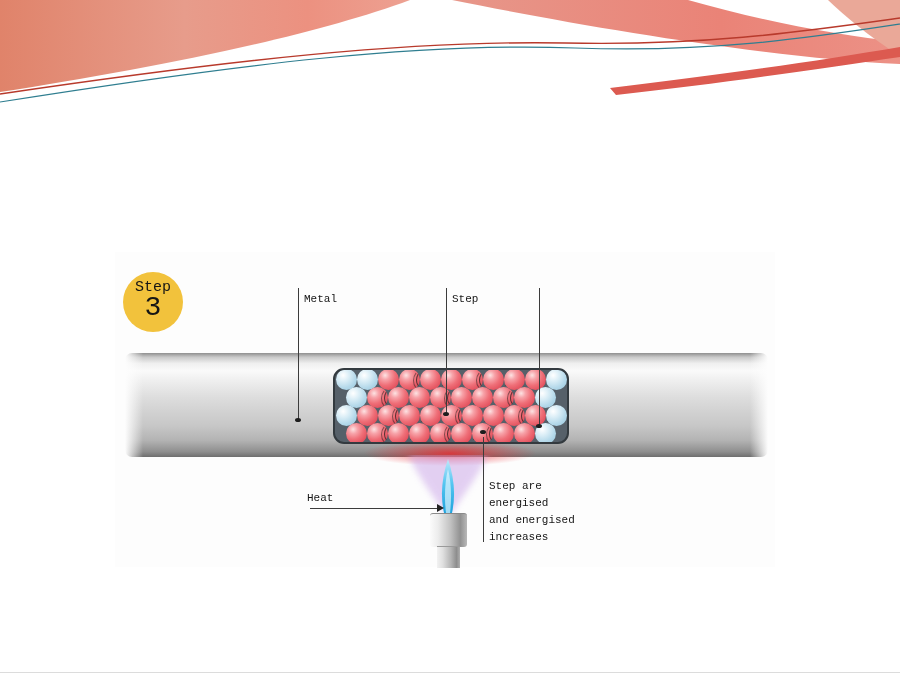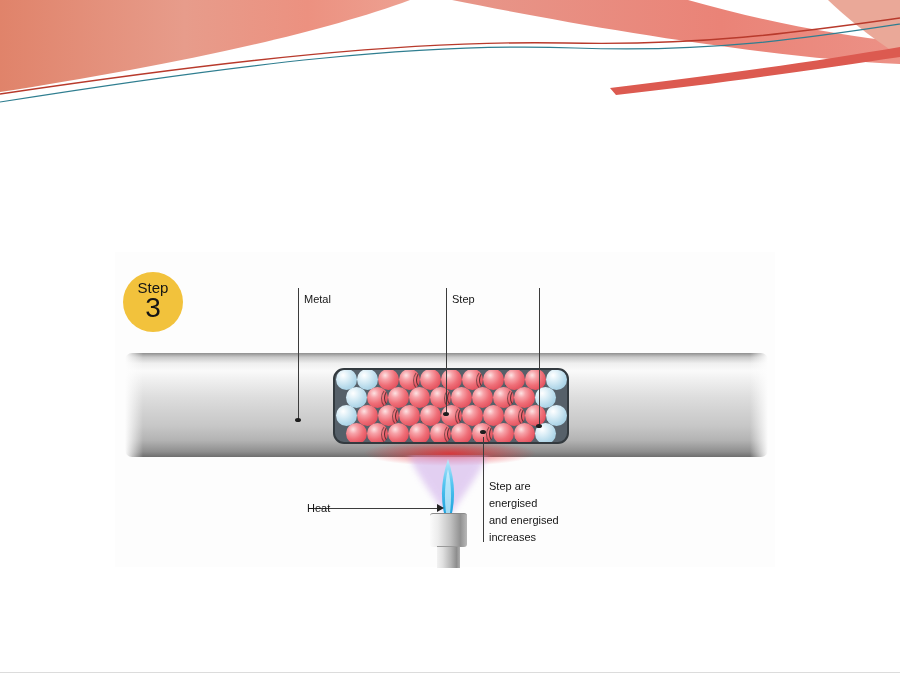--- a/index.html
+++ b/index.html
@@ -1,18 +1,18 @@
 <!DOCTYPE html>
 <html style="--accent-yellow: #f2c23c; --coral-left: #e08a6e; --coral-mid: #e79c8b; --coral-right: #eda192; --band-coral: #e88a7c; --corner-coral: #eaa898; --deep-red-band: #dc5a50; --accent-red-line: #b83a2c; --accent-teal-line: #2f7e90; --label-color: #161616; --atom-red: #ef6f78; --atom-blue: #b5d9ea; --flame-blue: #49c2ee; --flame-glow-purple: #cdaae9; --metal-gray: #d2d2d2; --heat-glow-red: #ec262c;"><head>
 <meta charset="utf-8">
 <style>
   html,body{margin:0;padding:0;background:#fff;}
   .stage{
     position:relative;width:900px;height:675px;background:#ffffff;
-    overflow:hidden;font-family:Liberation Sans, sans-serif;color:#1a1a1a;
+    overflow:hidden;font-family:Liberation Mono, monospace;color:#1a1a1a;
   }
   
   .header-wave{position:absolute;left:0;top:0;width:900px;height:115px;display:block;}
   
   .slide-edge{position:absolute;left:0;top:672px;width:900px;height:1px;background:#dcdcdc;}
   
   .diagram{position:absolute;left:115px;top:252px;width:660px;height:315px;background:#fdfdfd;}
   
   .step-badge{position:absolute;left:8px;top:20px;width:60px;height:60px;border-radius:50%;
     background:var(--accent-yellow,#f2c23c);text-align:center;}
@@ -60,21 +60,21 @@
     border-left:7px solid #222;border-top:4px solid transparent;border-bottom:4px solid transparent;}
   .callout-dot{position:absolute;width:6px;height:4px;border-radius:50%;background:#1d1d1d;z-index:31;}
   .dot-metal{left:180px;top:166px;}
   .dot-atom{left:328px;top:160px;}
   .dot-vibration{left:421px;top:172px;}
   .dot-energised{left:365px;top:178px;}
   .diag-label{position:absolute;font-size:11px;line-height:17px;color:#161616;z-index:32;white-space:nowrap;}
   .lbl-metal{left:189px;top:39px;}
   .lbl-atom{left:337px;top:39px;}
   .lbl-vibration{left:430px;top:39px;}
-  .lbl-heat{left:192px;top:248px;}
+  .lbl-heat{left:192px;top:238px;}
   .lbl-energised{left:374px;top:226px;}
 </style>
 </head>
 <body>
 
 <div class="stage">
 
   <svg class="header-wave" viewBox="0 0 900 115" preserveAspectRatio="none">
     <defs>
       <linearGradient id="coralG" x1="0" y1="0" x2="1" y2="0">

